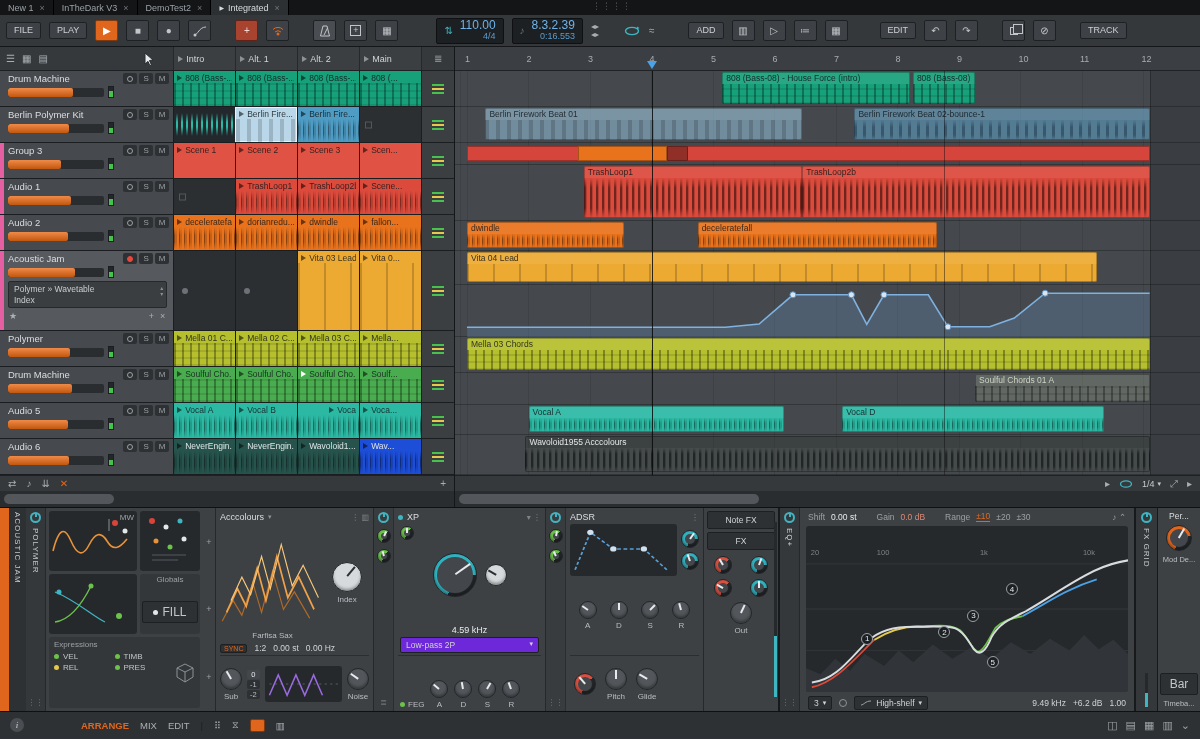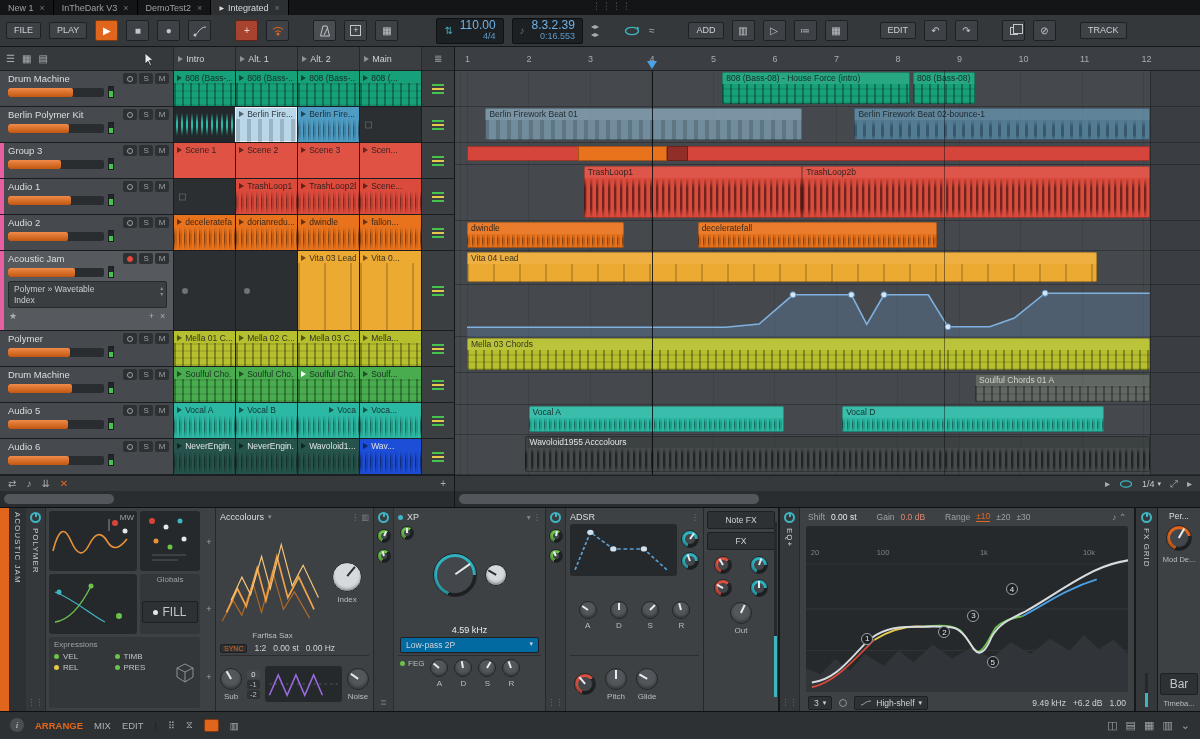--- a/index.html
+++ b/index.html
@@ -174,22 +174,22 @@
   .ring-red{background:conic-gradient(from 200deg,#d95040 0 210deg,#24272a 210deg 360deg);}
   .ring-orange{background:conic-gradient(from 200deg,#e1661d 0 240deg,#24272a 240deg 360deg);}
   .ring-green{background:conic-gradient(from 200deg,#6cc24a 0 200deg,#24272a 200deg 360deg);}
 
   .xp{width:172px;flex-direction:row;padding:0;}
   .xp-rail{width:20px;background:#383c3f;display:flex;flex-direction:column;align-items:center;gap:6px;padding:4px 0;border-right:1px solid #2b2e31;}
   .xp-main{flex:1;display:flex;flex-direction:column;padding:2px 4px;}
   .xp-body{flex:1;display:flex;align-items:center;justify-content:center;gap:8px;position:relative;}
   .xp-body .mini-k{position:absolute;left:2px;top:2px;}
   .xp-val{text-align:center;font-size:9px;color:#e8ebed;flex:none;}
-  .xp-sel{margin:2px 2px;background:#0369a1;border:1px solid #1d2022;border-radius:2px;font-size:8.5px;padding:2px 5px;display:flex;justify-content:space-between;color:#cfd3d6;flex:none;}
-  .feg-row{height:54px;display:flex;align-items:flex-start;gap:6px;border-top:1px solid #2b2e31;padding:3px 2px 0 2px;flex:none;}
+  .xp-sel{margin:2px 2px;background:#6d28d9;border:1px solid #1d2022;border-radius:2px;font-size:8.5px;padding:2px 5px;display:flex;justify-content:space-between;color:#cfd3d6;flex:none;}
+  .feg-row{height:54px;display:flex;align-items:flex-end;gap:6px;border-top:1px solid #2b2e31;padding:3px 2px 0 2px;flex:none;}
   .feg-lbl{display:flex;align-items:center;gap:3px;font-size:8px;color:#b9bec2;}
 
   .adsr{width:158px;flex-direction:row;padding:0;}
   .adsr-main{flex:1;display:flex;flex-direction:column;padding:2px 4px;}
   .adsr-body{display:flex;gap:4px;flex:none;}
   .env{flex:1;height:52px;background:#26292c;border-radius:3px;}
   .adsr-right{display:flex;flex-direction:column;gap:4px;justify-content:center;}
   .adsr-knobs{display:flex;justify-content:space-around;padding:3px 2px;flex:1;align-items:center;}
   .adsr-sub{height:54px;display:flex;align-items:center;gap:9px;border-top:1px solid #2b2e31;padding:3px 4px 0 4px;flex:none;}
 
@@ -217,21 +217,21 @@
   .fxg{width:22px;background:#34383b;display:flex;flex-direction:column;align-items:center;padding:4px 0;gap:5px;border-right:1px solid #17191b;flex:none;}
   .fxg .vmeter2{width:3px;flex:0 0 34px;background:linear-gradient(to top,#3fb5c2 40%,#26292c 40%);margin-top:auto;}
   .rdev{width:42px;background:#3d4144;display:flex;flex-direction:column;align-items:center;gap:4px;padding:3px 2px;overflow:hidden;flex:none;}
   .rdev .ttl{font-size:8.5px;color:#dcdee0;white-space:nowrap;}
   .rdev .lb{font-size:7.5px;color:#b9bec2;white-space:nowrap;}
   .rdev .gbtn{width:100%;}
 
   
   .status{height:27px;background:#2e3134;border-top:1px solid #0e1012;display:flex;align-items:center;gap:11px;padding:0 10px;font-size:9.5px;}
   .info{width:14px;height:14px;border-radius:50%;background:#4a4e52;display:flex;align-items:center;justify-content:center;font-size:9px;font-style:italic;font-family:"Liberation Serif",serif;color:#d2d5d8;}
-  .st-arrange{color:#e1661d;font-weight:bold;}
+  .st-arrange{color:#e1661d;font-weight:bold;margin-left:46px;}
   .st-btn{color:#aab0b4;}
   .st-sep{color:#1e2124;}
   .osq{width:15px;height:13px;background:#e1661d;border:1px solid #7e3a10;border-radius:2px;}
   .st-right{margin-left:auto;display:flex;align-items:center;gap:8px;color:#9ca1a5;font-size:11px;}
   .icn{color:#a9aeb2;}
 </style>
 </head>
 <body>
 
 <div id="app">

